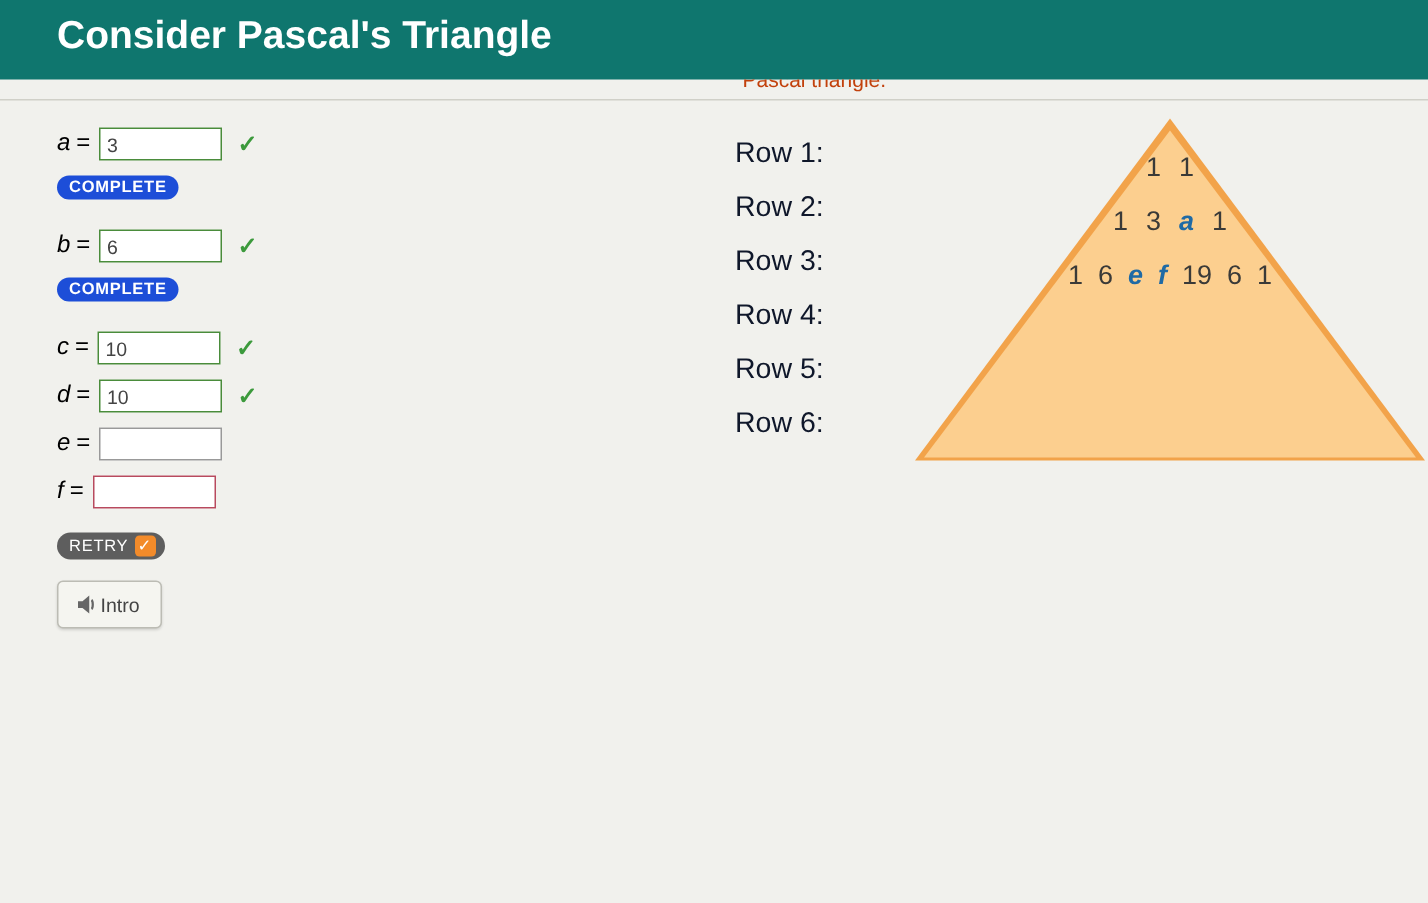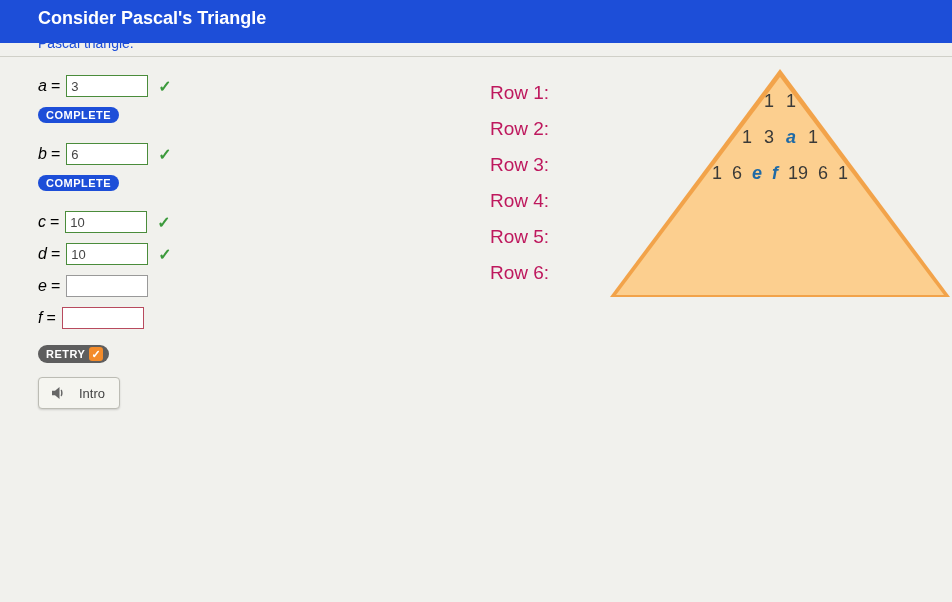--- a/index.html
+++ b/index.html
@@ -5,35 +5,36 @@
   * { box-sizing: border-box; }
   body {
     margin: 0;
     font-family: Arial, Helvetica, sans-serif;
     background: #f1f1ed;
     width: 952px;
     height: 602px;
     overflow: hidden;
   }
   .header {
-    background: #1d4ed8;
+    background: #0f766e;
     color: #fff;
     padding: 8px 24px 14px 38px;
-    font-size: 18px;
+    font-size: 26px;
     font-weight: bold;
   }
   .cutoff {
-    color: #1d4ed8;
+    color: #c2410c;
     font-size: 14px;
     padding: 2px 0 8px 38px;
     border-bottom: 1px solid #d0d0c8;
     margin-bottom: 8px;
     height: 14px;
     overflow: hidden;
     position: relative;
+    text-align: center;
   }
   .cutoff span{ position:absolute; top:-8px; }
   .left-col {
     float: left;
     width: 260px;
     padding-left: 38px;
   }
   .input-row {
     margin: 10px 0 6px 0;
     font-size: 16px;
@@ -73,41 +74,41 @@
     border-radius: 9px;
     margin: 4px 0 10px 0;
     letter-spacing: .5px;
   }
   .retry-badge {
     display: inline-flex;
     align-items: center;
     background: #5e5e5e;
     color: #fff;
     font-size: 11px;
-    font-weight: bold;
+    font-weight: normal;
     padding: 2px 6px 2px 8px;
     border-radius: 9px;
     margin: 10px 0 14px 0;
     letter-spacing: .5px;
   }
   .retry-chk {
     display:inline-block;
     width:14px;height:14px;
     background:#f38b2a;
     border-radius:3px;
     margin-left:4px;
     color:#fff;
     font-size:11px;
     line-height:14px;
     text-align:center;
   }
   .intro-btn {
     display:inline-flex;
     align-items:center;
-    gap:12px;
+    gap:0;
     background:#f5f5f0;
     border:1px solid #bcbcb4;
     border-radius:4px;
     padding:6px 14px 6px 10px;
     font-size:13px;
     color:#444;
     box-shadow: 0 1px 2px rgba(0,0,0,.15);
   }
   .speaker-icon {
     width:18px;height:18px;
@@ -117,21 +118,21 @@
   .right-area {
     position: relative;
     margin-left: 280px;
     padding-top: 6px;
   }
   .row-labels {
     position:absolute;
     left:210px;
     top:10px;
     font-size:19px;
-    color:#be185d;
+    color:#0f172a;
     line-height:36px;
   }
   .row-labels div { white-space:nowrap; }
   .tri-wrap {
     position:absolute;
     left:330px;
     top:4px;
     width:340px;
     height:228px;
   }

